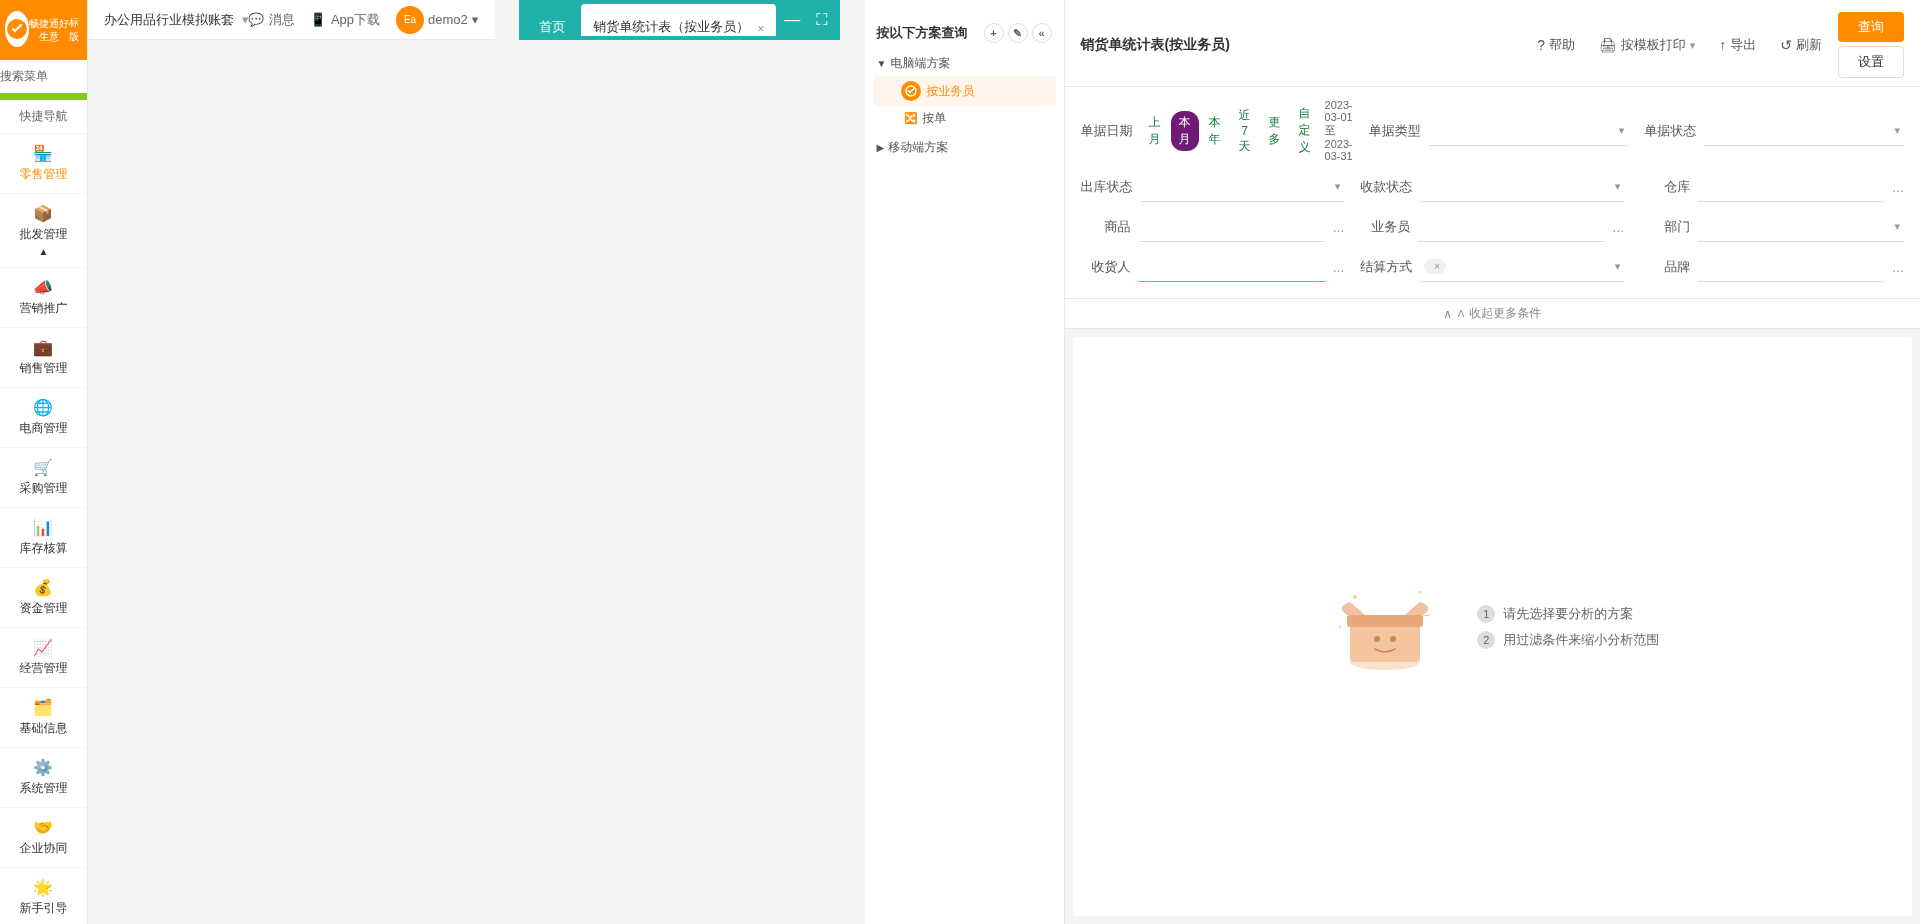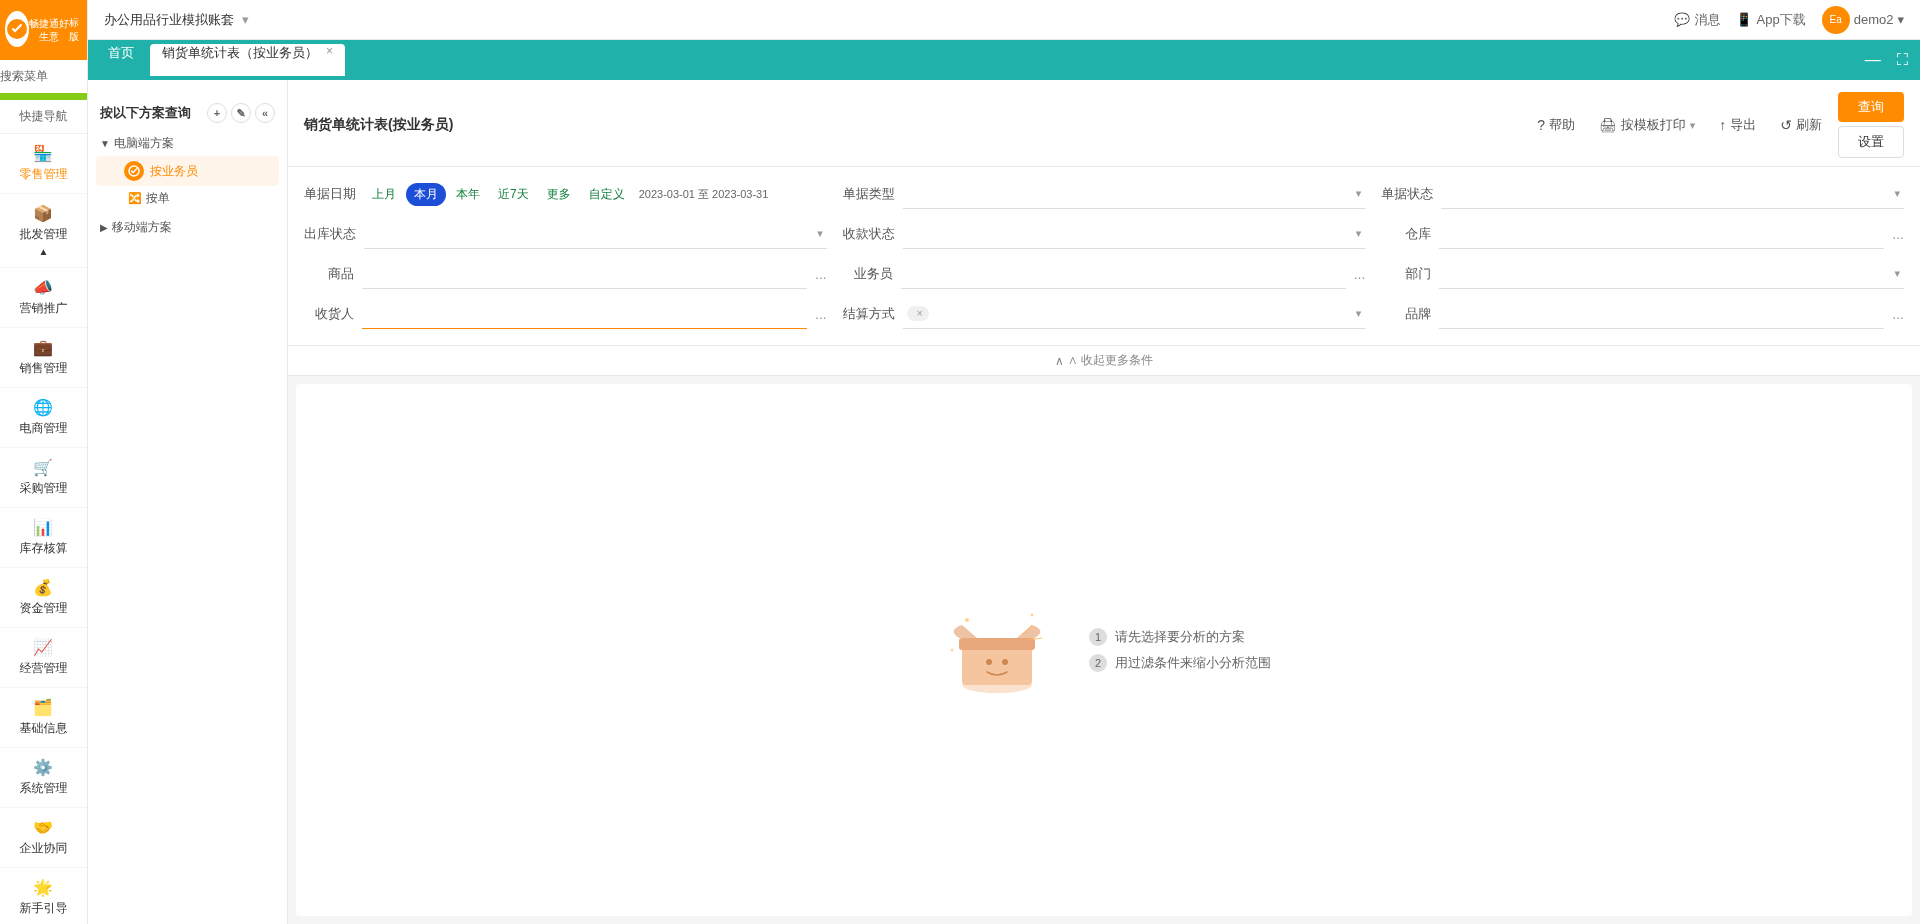--- a/index.html
+++ b/index.html
@@ -67,22 +67,22 @@
       gap: 3px;
       border-bottom: 1px solid #f5f5f5;
     }
     .sidebar-item.active { color: #ff8c00; }
     .sidebar-item-icon { font-size: 16px; }
 
     
     .main {
       flex: 1;
       display: flex;
-      flex-direction: column;
       overflow: hidden;
+      gap: 25px;
     }
 
     
     .topbar {
       background: #fff;
       height: 40px;
       display: flex;
       align-items: center;
       padding: 0 16px;
       border-bottom: 1px solid #e8e8e8;
@@ -119,21 +119,21 @@
       height: 40px;
       display: flex;
       align-items: center;
       padding: 0 8px;
       gap: 4px;
     }
     .tab {
       height: 32px;
       padding: 0 12px;
       display: flex;
-      align-items: flex-start;
+      align-items: flex-end;
       gap: 6px;
       border-radius: 4px 4px 0 0;
       cursor: pointer;
       font-size: 13px;
       color: rgba(255,255,255,0.85);
     }
     .tab.home {
       background: transparent;
       color: white;
     }
@@ -353,21 +353,21 @@
     .date-btn {
       padding: 3px 8px;
       border: none;
       background: none;
       font-size: 12px;
       color: #15803d;
       cursor: pointer;
       border-radius: 3px;
     }
     .date-btn.active {
-      background: #1d4ed8;
+      background: #701a75;
       color: white;
       border-radius: 12px;
     }
     .date-range-text {
       margin-left: 4px;
       color: #666;
       font-size: 11px;
     }
     .filter-dots { color: #999; cursor: pointer; font-size: 14px; }
     .filter-tag {

